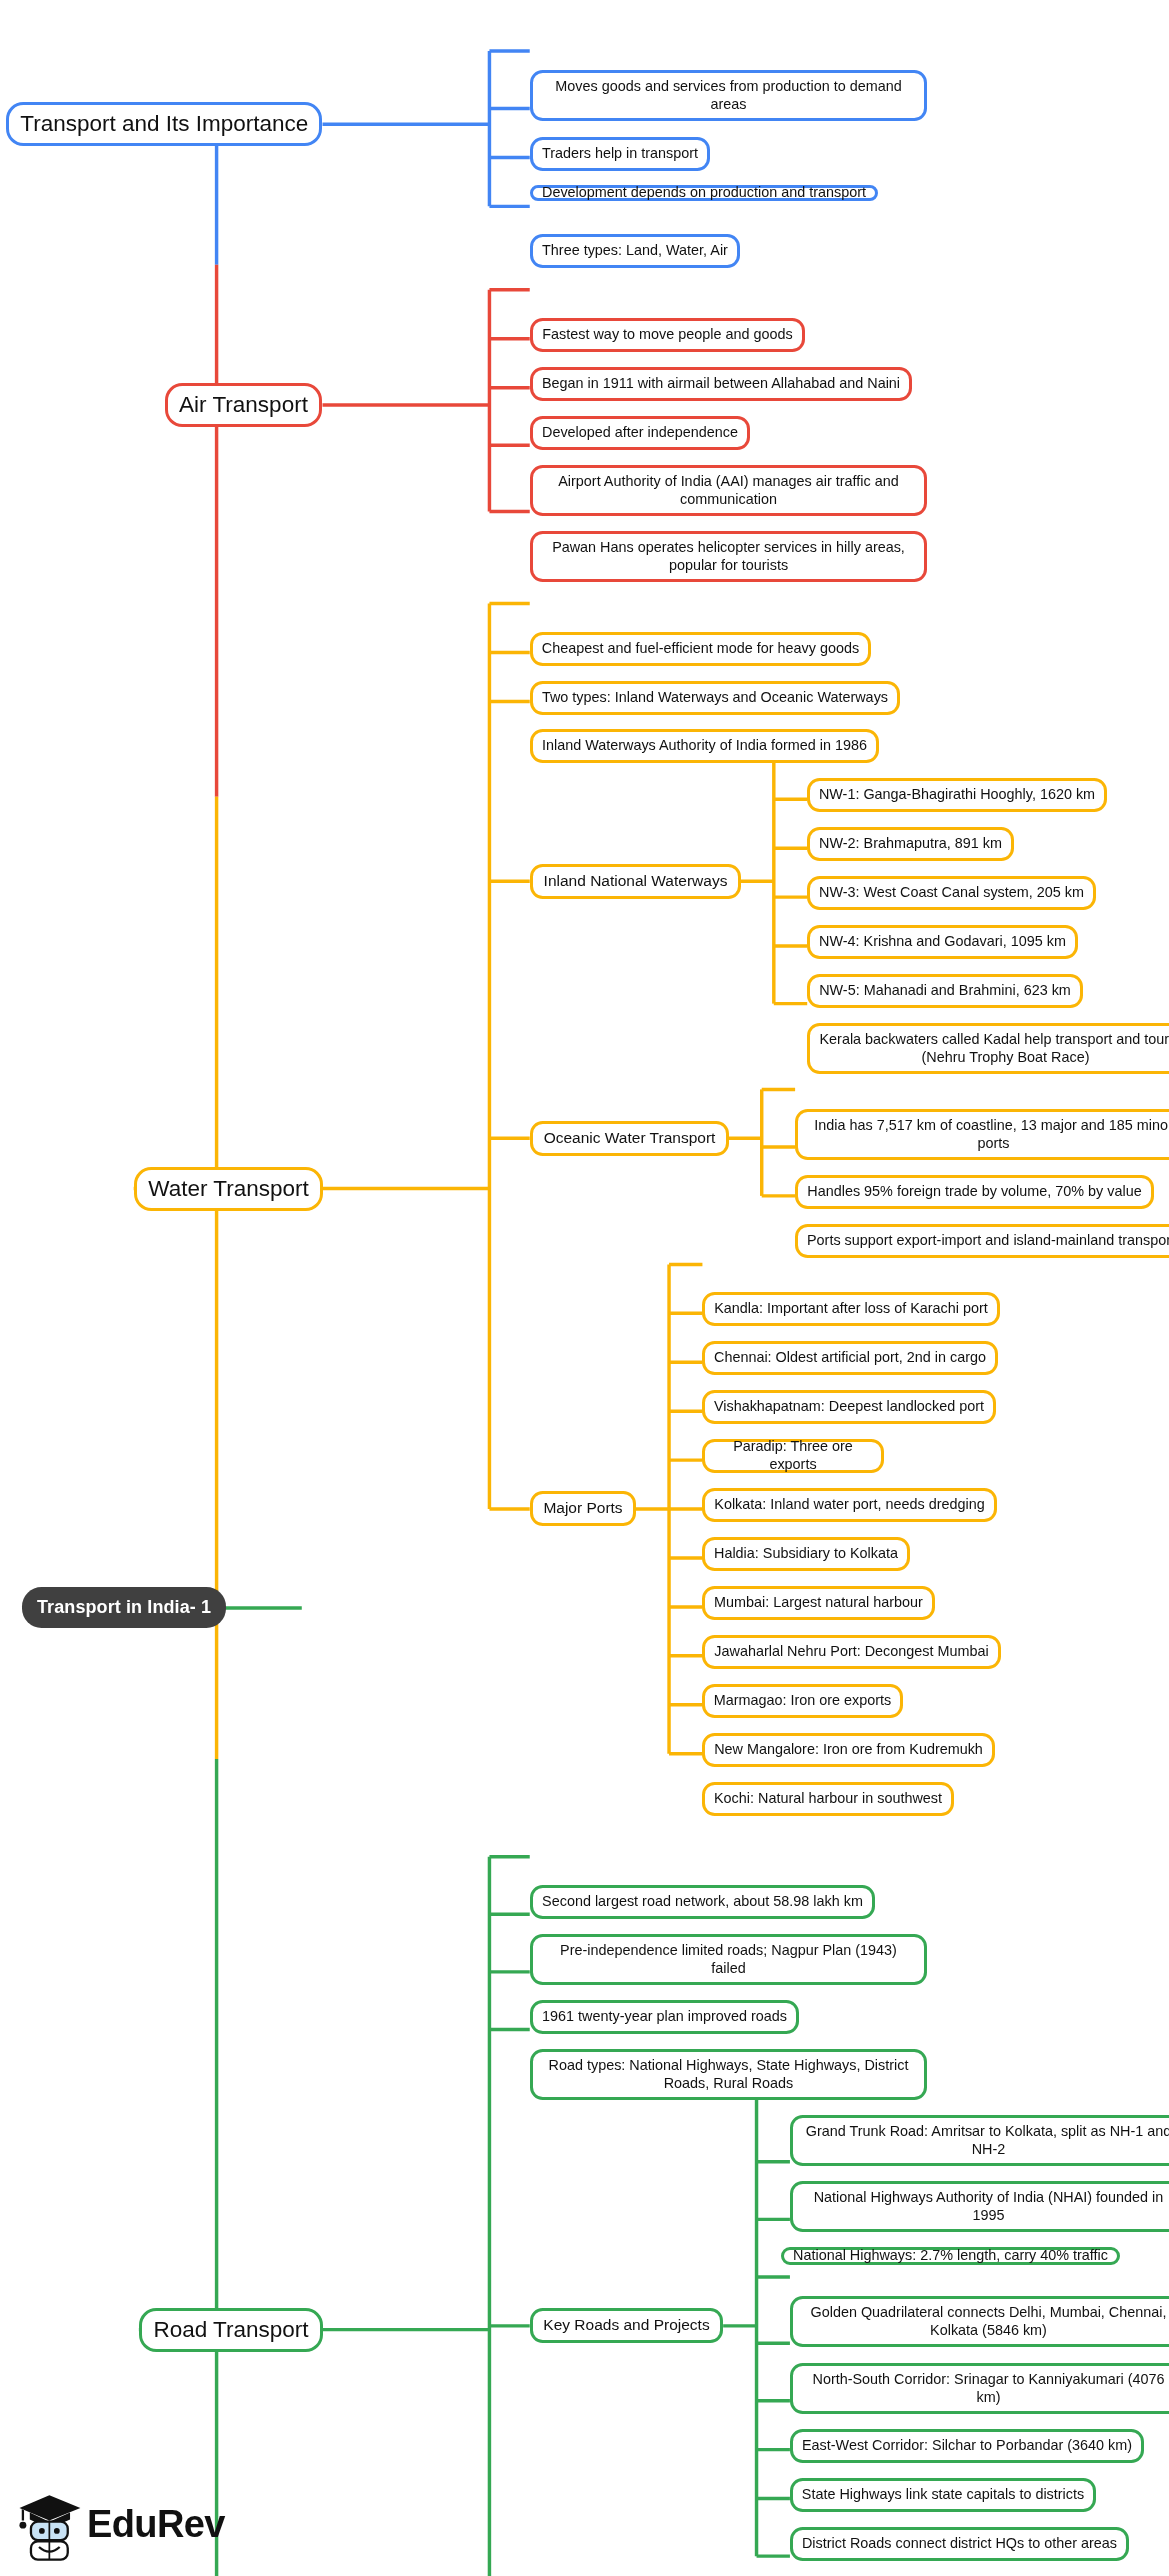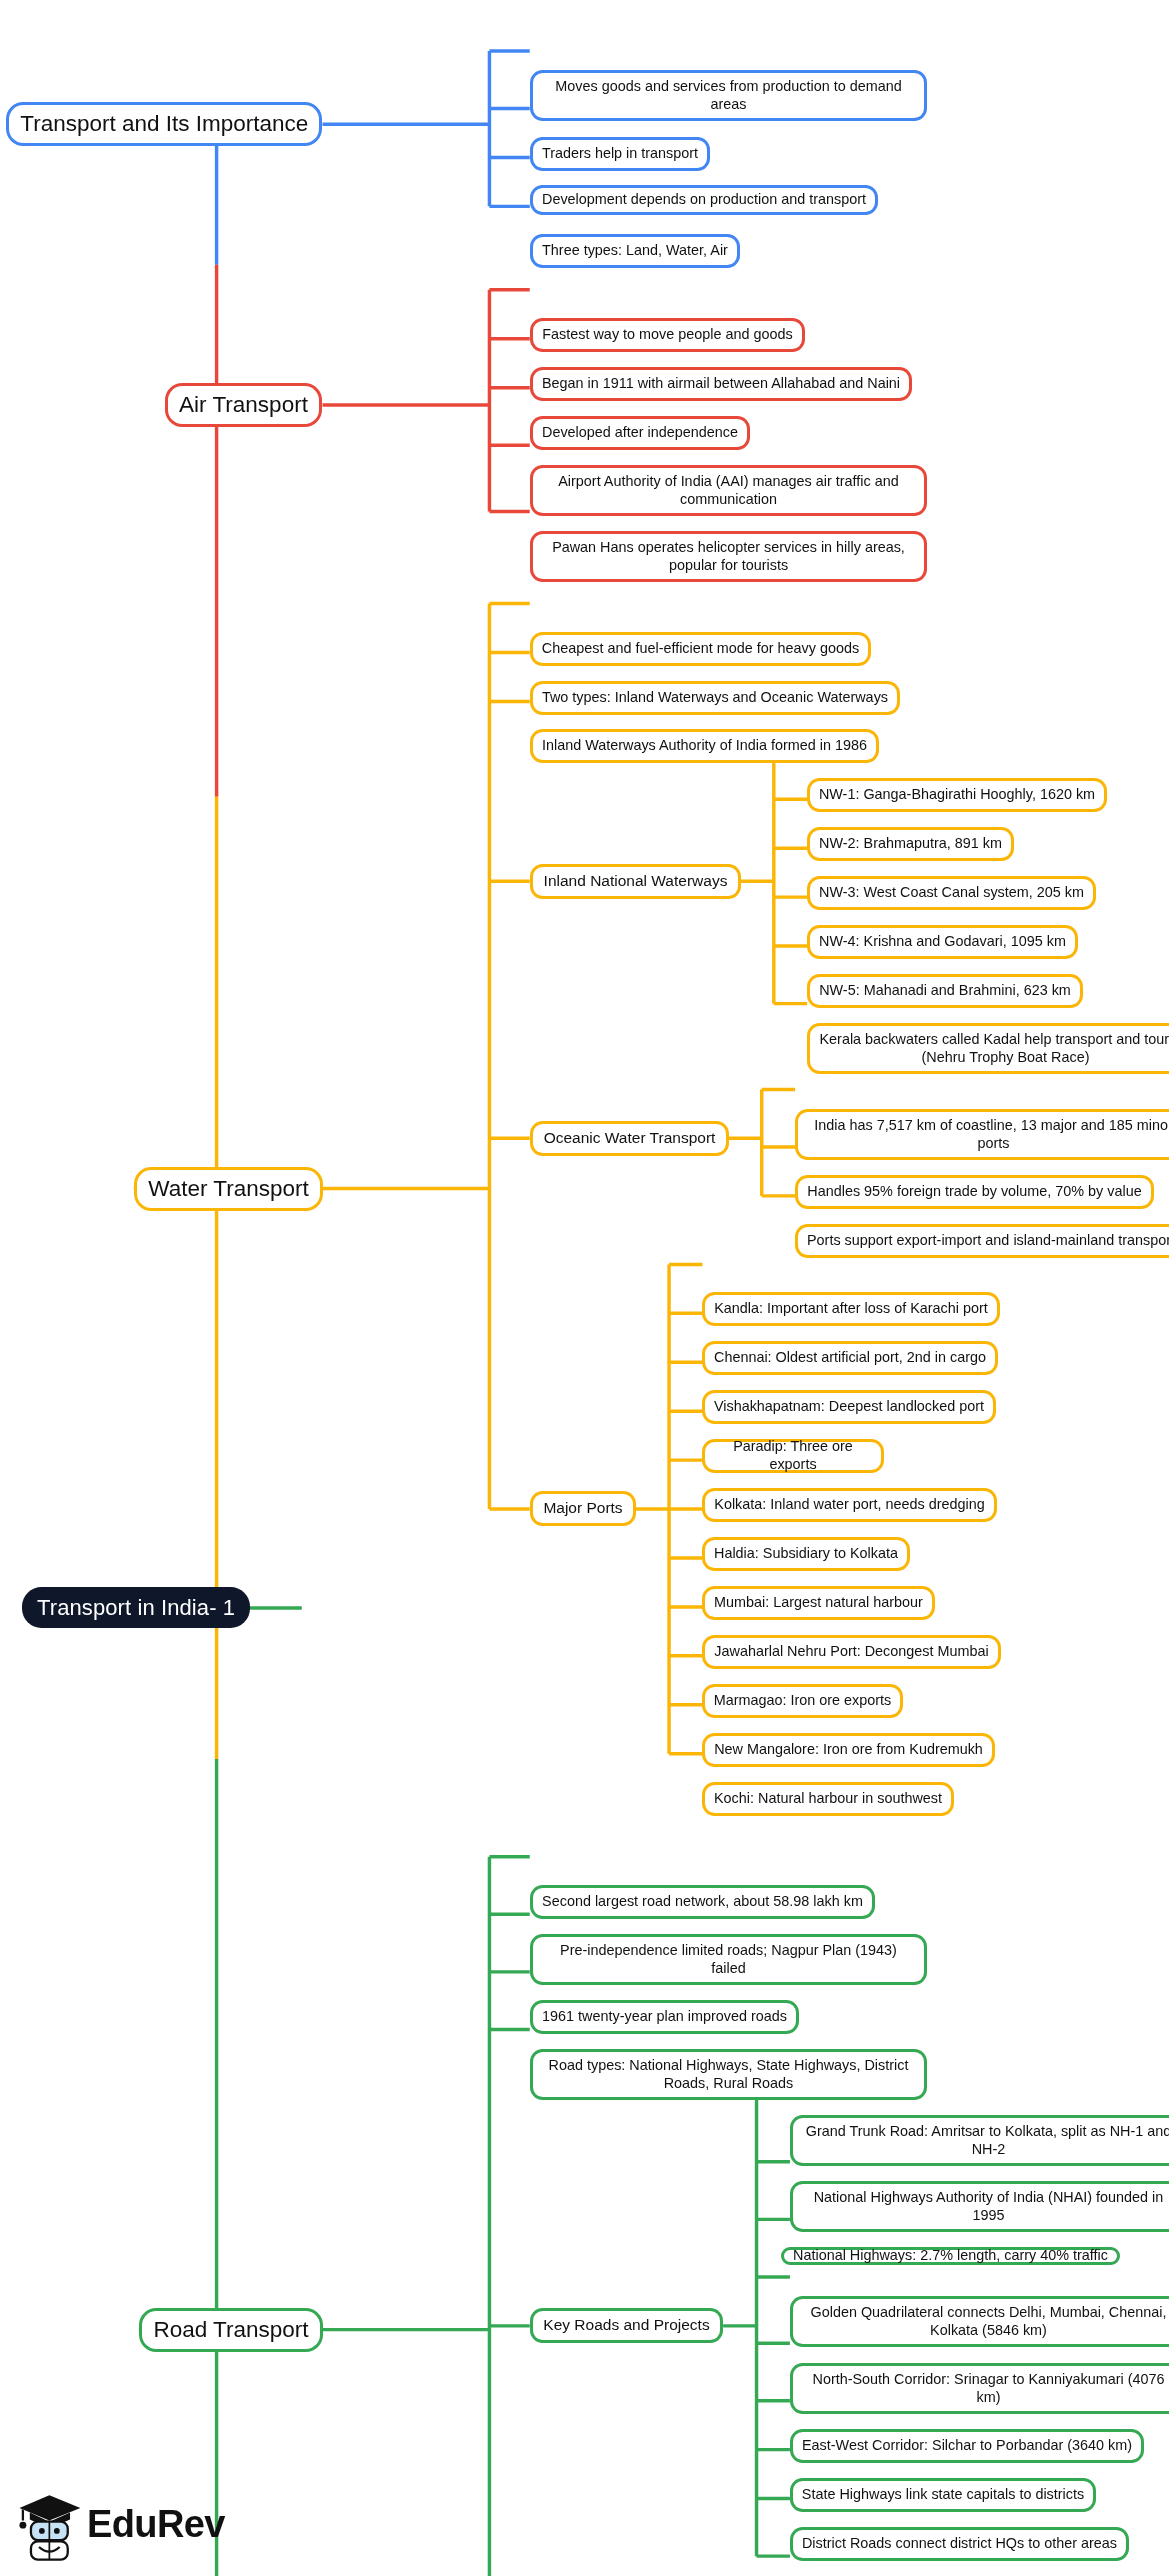--- a/index.html
+++ b/index.html
@@ -27,25 +27,25 @@
     line-height:1.22;
     padding:3.5px 8px;
     z-index:3;
   }
   .leaf { font-size:14.4px;margin-top:45px; }
   .sub  { font-size:15.5px; }
   .branch { font-size:22.5px; padding:4.6px 10.4px; border-radius:17.3px; }
 
   .root {
     position:absolute;
-    background:#0f172a;
+    background:#404040;
     color:#ffffff;
     border-radius:19.6px;
-    font-size:22px;
-    font-weight:normal;
+    font-size:18px;
+    font-weight:bold;
     display:flex; align-items:center; justify-content:center;
     padding:5.8px 15px;
     z-index:5;
     letter-spacing:0.1px;
   }
 
   .c-blue   { border-color:#4285f4; }
   .c-red    { border-color:#e8483a; }
   .c-yellow { border-color:#fbb505; }
   .c-green  { border-color:#35a853; }
@@ -153,21 +153,21 @@
       <path d="M376 3055.75 L376 4047" stroke="#35a853" stroke-width="6" fill="none" stroke-linecap="butt"></path>
       <path d="M376 4047 L376 4709" stroke="#35a853" stroke-width="6" fill="none" stroke-linecap="butt"></path>
       <path d="M376 4709 L376 5371" stroke="#9aa2ab" stroke-width="6" fill="none" stroke-linecap="butt"></path>
       <path d="M524 2793.5 L376 2793.5" stroke="#35a853" stroke-width="6" fill="none" stroke-linecap="butt"></path>
     </svg>
   <div class="root" id="root-node" style="left: 22px; top: 1587px; height: 41px;">Transport in India- 1</div>
   <div id="nodes-layer">
       <div class="node branch c-blue" style="left: 6.3px; top: 102px; width: 316px; height: 44px;">Transport and Its Importance</div>
       <div class="node leaf c-blue" style="left: 530px; top: 25px; width: 397px; height: 51px;">Moves goods and services from production to demand areas</div>
       <div class="node leaf c-blue" style="left: 530px; top: 92px; width: 180px; height: 34px;">Traders help in transport</div>
-      <div class="node leaf c-blue" style="left: 530px; top: 140px; width: 348px; height: 30px;">Development depends on production and transport</div>
+      <div class="node leaf c-blue" style="left: 530px; top: 140px; width: 348px; height: 16px;">Development depends on production and transport</div>
       <div class="node leaf c-blue" style="left: 530px; top: 189px; width: 210px; height: 34px;">Three types: Land, Water, Air</div>
       <div class="node branch c-red" style="left: 165px; top: 383px; width: 157px; height: 44px;">Air Transport</div>
       <div class="node leaf c-red" style="left: 530px; top: 273px; width: 275px; height: 34px;">Fastest way to move people and goods</div>
       <div class="node leaf c-red" style="left: 530px; top: 322px; width: 382px; height: 34px;">Began in 1911 with airmail between Allahabad and Naini</div>
       <div class="node leaf c-red" style="left: 530px; top: 371px; width: 220px; height: 34px;">Developed after independence</div>
       <div class="node leaf c-red" style="left: 530px; top: 420px; width: 397px; height: 51px;">Airport Authority of India (AAI) manages air traffic and communication</div>
       <div class="node leaf c-red" style="left: 530px; top: 486px; width: 397px; height: 51px;">Pawan Hans operates helicopter services in hilly areas, popular for tourists</div>
       <div class="node branch c-yellow" style="left: 134px; top: 1167px; width: 189px; height: 44px;">Water Transport</div>
       <div class="node leaf c-yellow" style="left: 530px; top: 587px; width: 341px; height: 34px;">Cheapest and fuel-efficient mode for heavy goods</div>
       <div class="node leaf c-yellow" style="left: 530px; top: 636px; width: 370px; height: 34px;">Two types: Inland Waterways and Oceanic Waterways</div>

